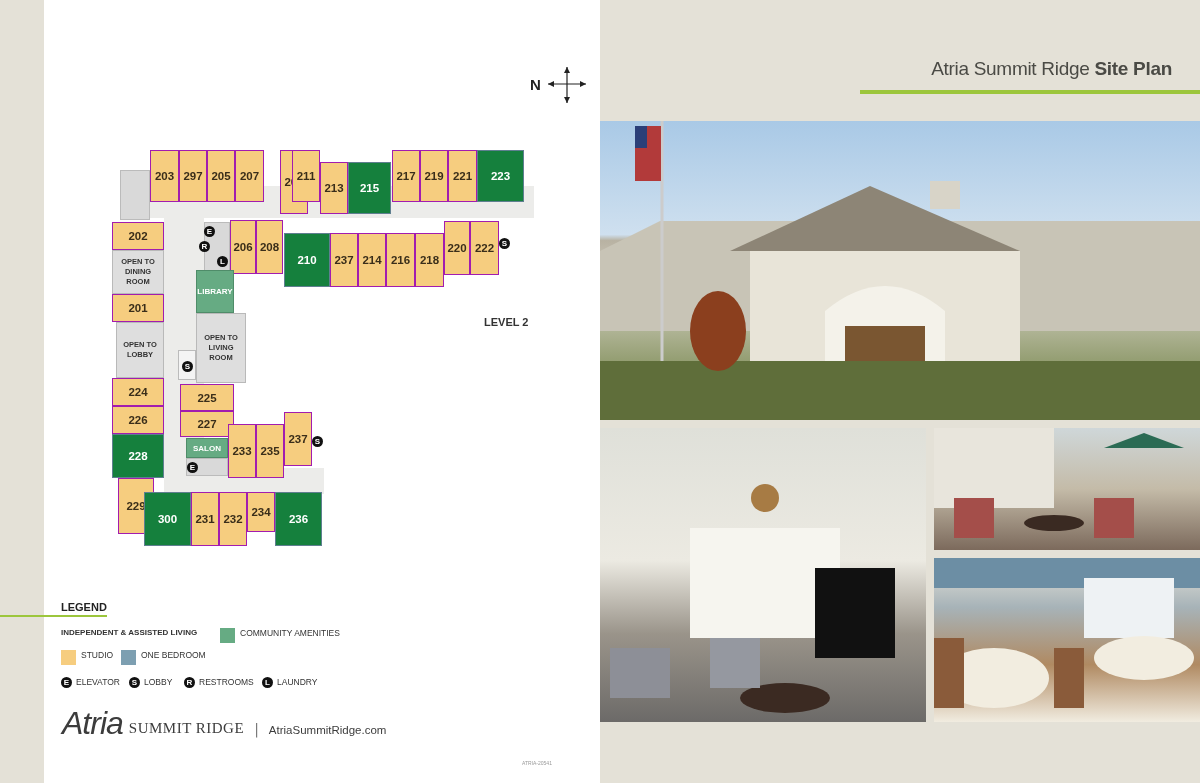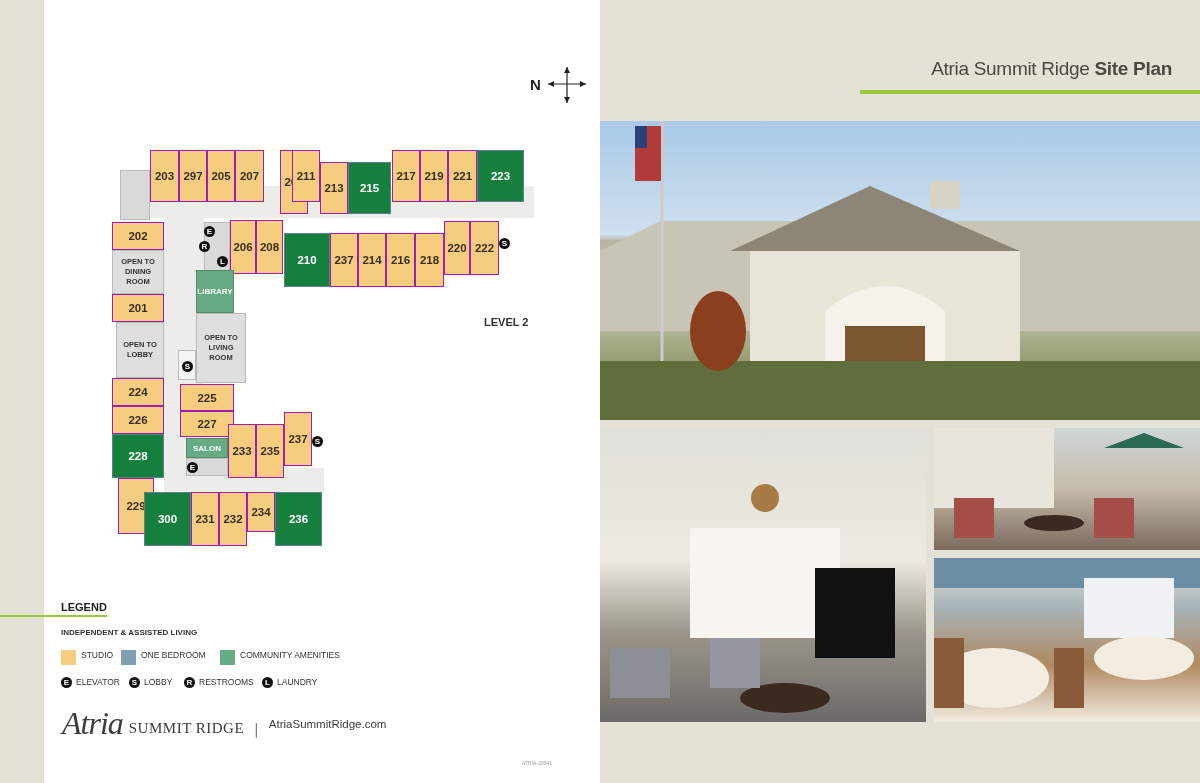--- a/index.html
+++ b/index.html
@@ -25,24 +25,24 @@
 .gray{position:absolute;background:#d9d9d9;border:1px solid #bbb}
 .sym{position:absolute;width:11px;height:11px;border-radius:50%;background:#111;color:#fff;font-family:"Liberation Sans",sans-serif;font-size:8px;font-weight:bold;display:flex;align-items:center;justify-content:center}
 .level{position:absolute;left:440px;top:316px;font-family:"Liberation Sans",sans-serif;font-weight:bold;font-size:11px;color:#333}
 .legend-h{position:absolute;left:61px;top:601px;font-family:"Liberation Sans",sans-serif;font-weight:bold;font-size:11px;color:#222}
 .legend-rule{position:absolute;left:0;top:615px;width:107px;height:2px;background:#9cc63c}
 .legend-sub{position:absolute;left:61px;top:628px;font-family:"Liberation Sans",sans-serif;font-weight:bold;font-size:8px;color:#333}
 .lg{position:absolute;display:flex;font-family:"Liberation Sans",sans-serif;font-size:8.5px;color:#333}
 .sw{width:15px;height:15px;margin-right:5px}
 .lg .sym{position:static;margin-right:4px}
 .brand{position:absolute;left:62px;top:705px;display:flex;align-items:flex-end;color:#3c3c3c}
-.brand .script{font-family:Liberation Serif, serif;font-style:italic;font-size:32px;letter-spacing:-1px}
+.brand .script{font-family:Liberation Sans, sans-serif;font-style:italic;font-size:32px;letter-spacing:-1px}
 .brand .name{font-family:"Liberation Serif",serif;font-size:15px;margin-left:6px;margin-bottom:5px;letter-spacing:.5px}
 .brand .sep{margin:0 10px 5px;font-size:14px;color:#777}
-.brand .url{font-family:"Liberation Sans",sans-serif;font-size:11.5px;margin-bottom:12px}
+.brand .url{font-family:"Liberation Sans",sans-serif;font-size:11.5px;margin-bottom:6px}
 .code{position:absolute;left:522px;top:760px;font-size:5px;color:#999;font-family:"Liberation Sans",sans-serif}
 </style>
 </head>
 <body>
 
 <div class="left">
   <div class="compass">
     <span class="n">N</span>
     <svg style="position:absolute;left:16px;top:0" width="42" height="40" viewBox="0 0 42 40">
       <line x1="2" y1="18" x2="40" y2="18" stroke="#222" stroke-width="1.2"></line>
@@ -122,21 +122,21 @@
   <div class="legend-rule" style="left:-44px;width:107px"></div>
   <div class="legend-sub" style="left:17px">INDEPENDENT &amp; ASSISTED LIVING</div>
   <div class="lg" style="left:17px;top:650px">
       <span class="sw" style="background:#f6cd7f"></span>
       <span>STUDIO</span>
     </div>
   <div class="lg" style="left:77px;top:650px">
       <span class="sw" style="background:#7d9fb1"></span>
       <span>ONE BEDROOM</span>
     </div>
-  <div class="lg" style="left:176px;top:650px">
+  <div class="lg" style="left:176px;top:628px">
       <span class="sw" style="background:#66ab83"></span>
       <span>COMMUNITY AMENITIES</span>
     </div>
   <div class="lg" style="left:17px;top:677px">
       <span class="sym">E</span>
       <span>ELEVATOR</span>
     </div>
   <div class="lg" style="left:85px;top:677px">
       <span class="sym">S</span>
       <span>LOBBY</span>

